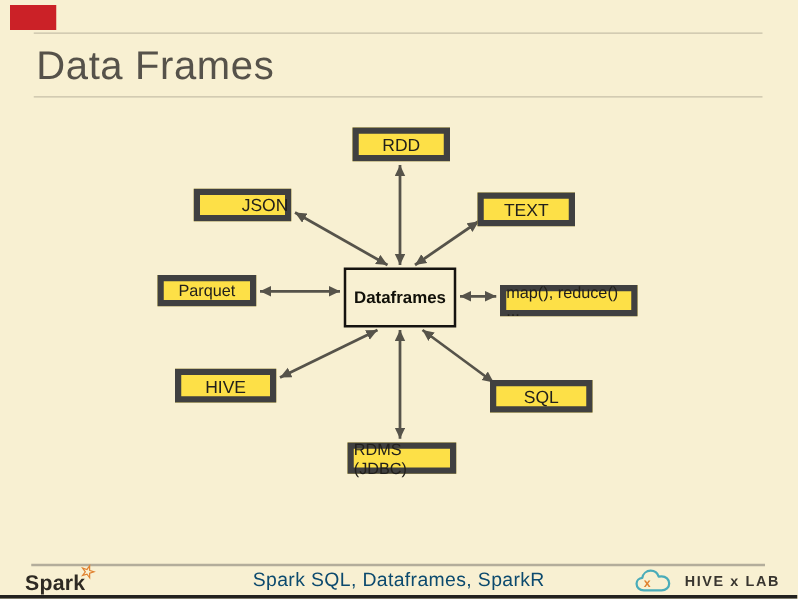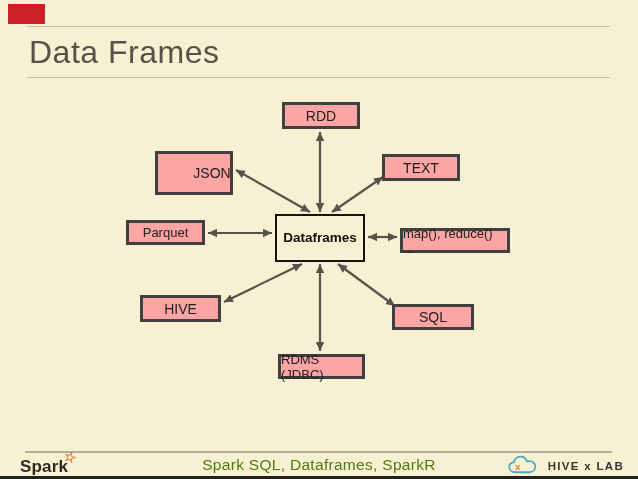--- a/index.html
+++ b/index.html
@@ -25,26 +25,26 @@
     font-size: 32px; line-height: 38px; font-weight: 400;
     color: #56524a; letter-spacing: 0.5px;
   }
 
   
   .diagram-svg { left: 0; top: 0; width: 638px; height: 479px; z-index: 1; pointer-events: none; }
   .arrow { stroke: #56534a; stroke-width: 2.2; fill: none; }
 
   .node {
     position: absolute; z-index: 2;
-    background: #fca5a5; border: 3px solid #404040;
+    background: #fde047; border: 5px solid #404040;
     display: flex; align-items: center; justify-content: center;
     font-size: 14px; color: #22201c;
   }
   .node-rdd     { left: 282px; top: 102px; width: 78px;  height: 27px; }
-  .node-json    { left: 155px; top: 151px; width: 78px;  height: 44px; padding-left: 36px; }
+  .node-json    { left: 155px; top: 151px; width: 78px;  height: 26px; padding-left: 36px; }
   .node-text    { left: 382px; top: 154px; width: 78px;  height: 27px; }
   .node-parquet { left: 126px; top: 220px; width: 79px;  height: 25px; font-size: 13px; }
   .node-map     { left: 400px; top: 228px; width: 110px; height: 25px; font-size: 13px; }
   .node-hive    { left: 140px; top: 295px; width: 81px;  height: 27px; text-align: center; }
   .node-sql     { left: 392px; top: 304px; width: 82px;  height: 26px; }
   .node-rdms    { left: 278px; top: 354px; width: 87px;  height: 25px; font-size: 13px; }
 
   .node-center {
     position: absolute; z-index: 2;
     left: 275px; top: 214px; width: 90px; height: 48px;
@@ -59,21 +59,21 @@
     left: 20px; top: 457px;
     font-size: 17px; font-weight: 700; color: #2e2a23; letter-spacing: 0.2px;
   }
   .spark-star {
     position: absolute; top: -8px; right: -9px;
     color: #e0812f; font-size: 14px; font-weight: 700;
     transform: rotate(18deg);
   }
   .footer-caption {
     left: 0; top: 456px; width: 638px; text-align: center;
-    font-size: 15.5px; color: #4d7c0f; letter-spacing: 0.3px;
+    font-size: 15.5px; color: #0c4a6e; letter-spacing: 0.3px;
   }
   .cloudxlab { right: 14px; top: 453px; display: flex; align-items: center; gap: 5px; }
   .cloudxlab-label {
     font-size: 11.5px; font-weight: 700; color: #38352f; letter-spacing: 1.3px;
   }
   .bottom-bar { left: 0; bottom: 0; width: 638px; height: 3px; background: #23221f; }
 </style>
 </head>
 <body>
 

